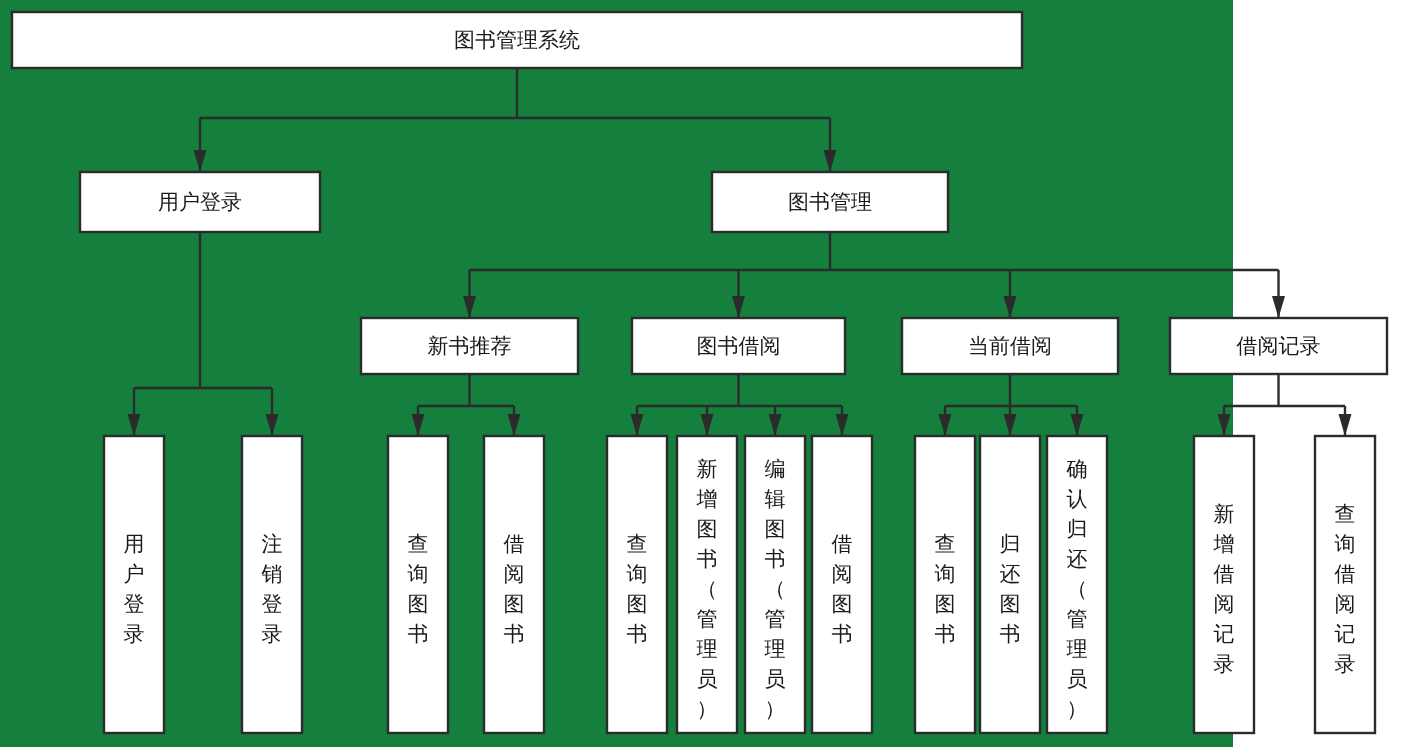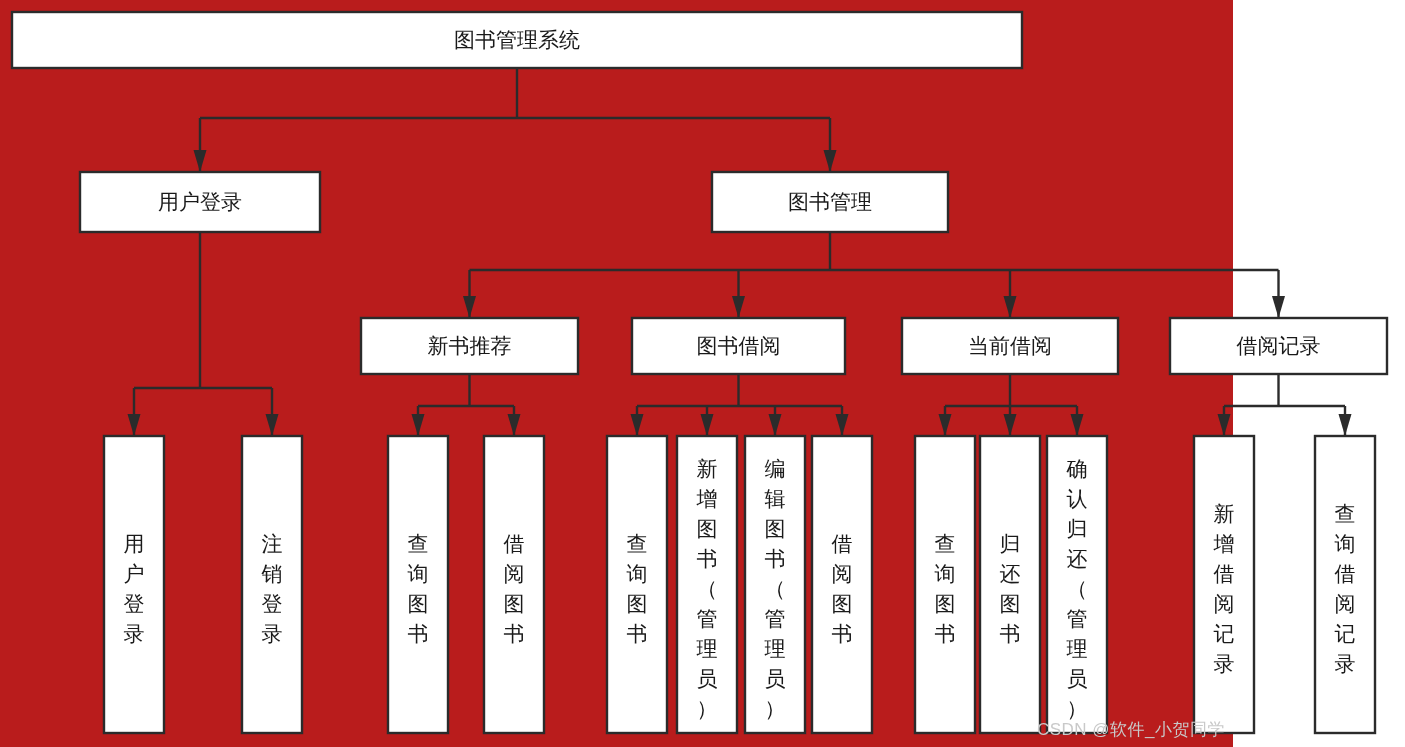--- a/index.html
+++ b/index.html
@@ -12,21 +12,21 @@
     width: 1405px;
     height: 747px;
     font-family: "Liberation Sans", "DejaVu Sans", sans-serif;
     overflow: hidden;
     position: relative;
   }
   #diagram-root {
     position: relative;
     width: 1233px;
     height: 747px;
-    background: #b91c1c;
+    background: #15803d;
   }
   svg.diagram-canvas {
     position: absolute;
     top: 0;
     left: 0;
     width: 1405px;
     height: 747px;
     display: block;
   }
   .node-box {
@@ -203,15 +203,14 @@
           <rect x="1194" y="436" width="60" height="297" class="node-box"></rect>
           <text class="node-label" x="1224" y="458" text-anchor="middle" dominant-baseline="hanging" style="font-size:21px;text-anchor:middle;"><tspan x="1224" y="514.5">新</tspan><tspan x="1224" y="544.5">增</tspan><tspan x="1224" y="574.5">借</tspan><tspan x="1224" y="604.5">阅</tspan><tspan x="1224" y="634.5">记</tspan><tspan x="1224" y="664.5">录</tspan></text>
         </g>
         <g>
           <rect x="1315" y="436" width="60" height="297" class="node-box"></rect>
           <text class="node-label" x="1345" y="458" text-anchor="middle" dominant-baseline="hanging" style="font-size:21px;text-anchor:middle;"><tspan x="1345" y="514.5">查</tspan><tspan x="1345" y="544.5">询</tspan><tspan x="1345" y="574.5">借</tspan><tspan x="1345" y="604.5">阅</tspan><tspan x="1345" y="634.5">记</tspan><tspan x="1345" y="664.5">录</tspan></text>
         </g>
       </g>
   </svg>
 
-  <div class="watermark">CSDN @软件_小贺同学</div>
 
 </div>
 
 </body></html>

